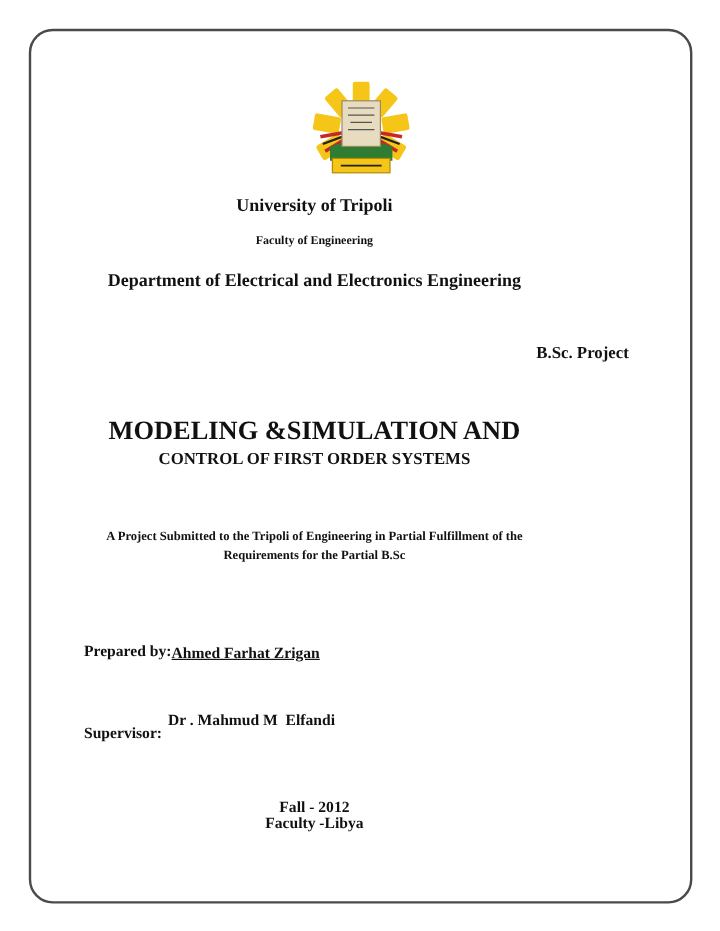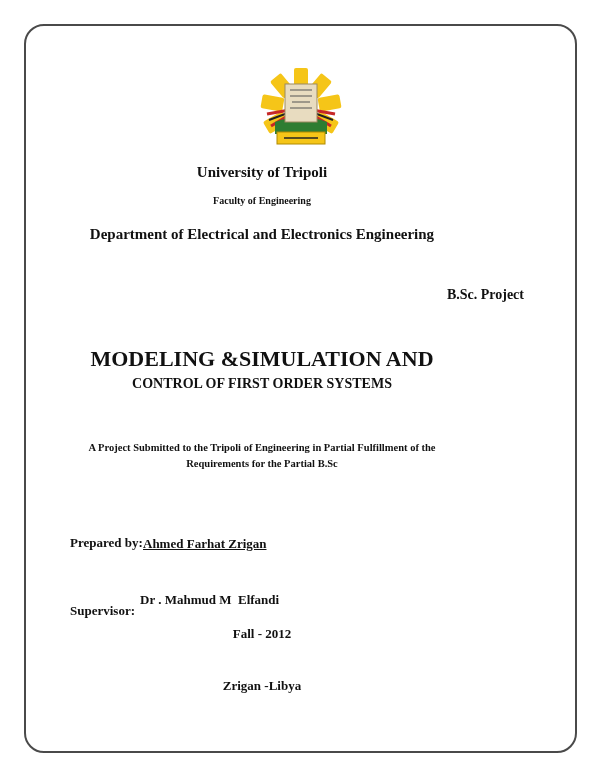--- a/index.html
+++ b/index.html
@@ -63,14 +63,14 @@
 <div class="t" style="top:376px;font-size:14px;">CONTROL OF FIRST ORDER SYSTEMS</div>
 
 <div class="t" style="top:442px;font-size:10.5px;">A Project Submitted to the Tripoli of Engineering in Partial Fulfillment of the</div>
 <div class="t" style="top:458px;font-size:10.5px;">Requirements for the Partial B.Sc</div>
 
 <div class="l" style="left:70px;top:535px;font-size:13px;">Prepared by:</div>
 <div class="l" style="left:143px;top:536px;font-size:13px;text-decoration:underline;">Ahmed Farhat Zrigan</div>
 <div class="l" style="left:70px;top:563px;font-size:13px;margin-top:40px;">Supervisor:</div>
 <div class="l" style="left:140px;top:592px;font-size:13px;white-space:pre;">Dr . Mahmud M  Elfandi</div>
 
-<div class="t" style="top:626px;font-size:13px;">Fall - 2012</div>
-<div class="t" style="top:678px;font-size:13px;">Zrigan -Libya</div>
+<div class="t" style="top:665px;font-size:13px;">Fall - 2012</div>
+<div class="t" style="top:678px;font-size:13px;">Faculty -Libya</div>
 
 </body></html>

